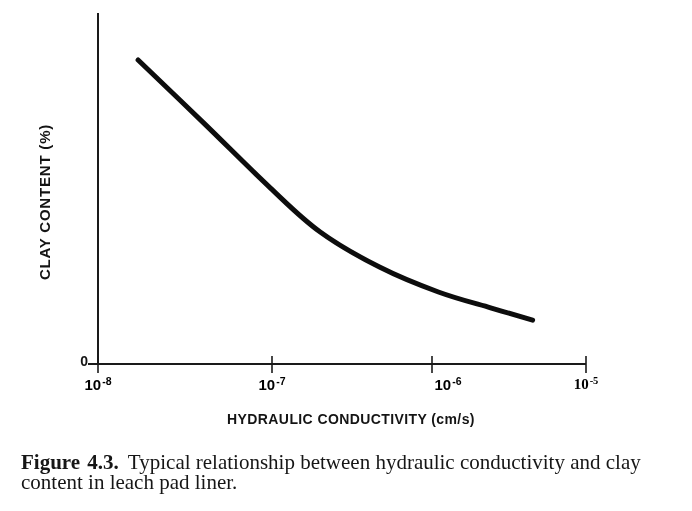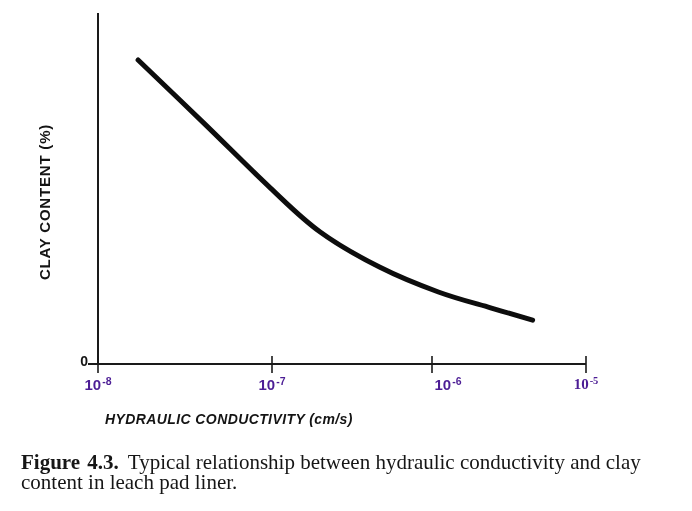--- a/index.html
+++ b/index.html
@@ -41,46 +41,45 @@
     letter-spacing: 0.8px;
     color: #141414;
     transform: rotate(-90deg);
     white-space: nowrap;
   }
   .x-title {
     position: absolute;
     left: 105px;
     top: 411px;
     width: 492px;
-    text-align: left;
+    text-align: center;
     font-size: 14px;
     font-weight: bold;
     letter-spacing: 0.4px;
     color: #141414;
     white-space: nowrap;
-    font-style: italic;
   }
   .origin-label {
     position: absolute;
     left: 70px;
     top: 353px;
     width: 18px;
     text-align: right;
     font-size: 14px;
     font-weight: bold;
     color: #141414;
   }
   .xtick-label {
     position: absolute;
     top: 375px;
     width: 64px;
     text-align: center;
     font-size: 15px;
     font-weight: bold;
-    color: #4c1d95;
+    color: #000000;
     white-space: nowrap;
   }
   .xtick-label sup {
     font-size: 10.5px;
     vertical-align: 5px;
     margin-left: 1px;
     font-weight: bold;
   }
   .caption {
     position: absolute;

